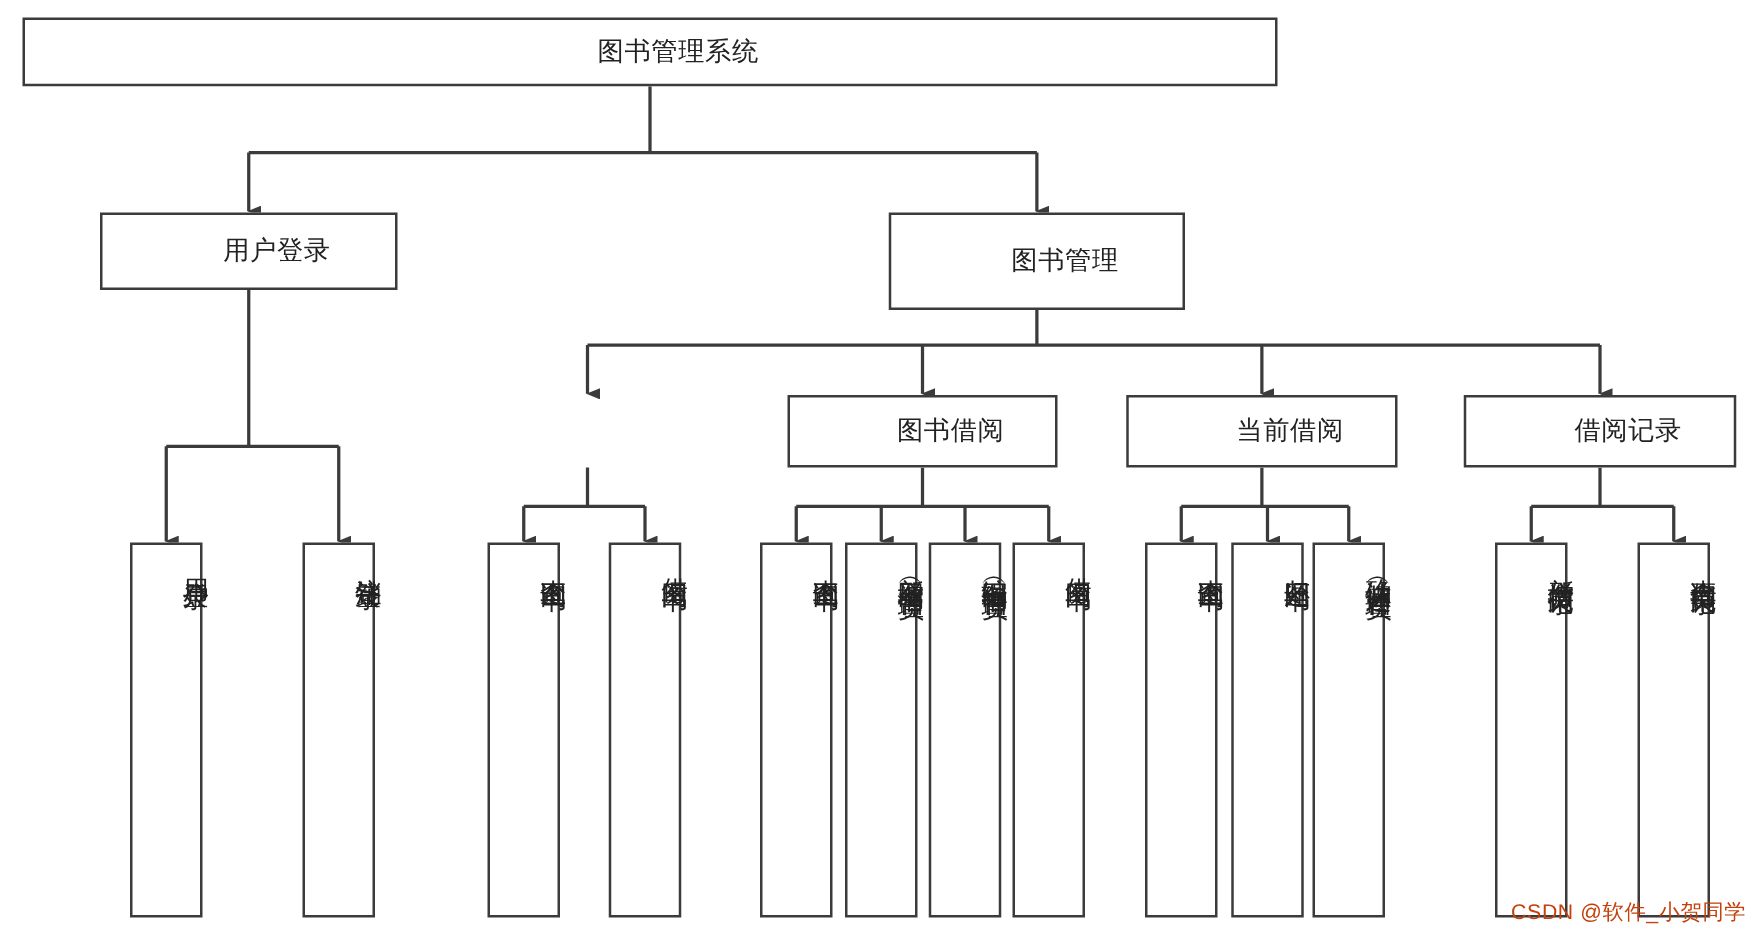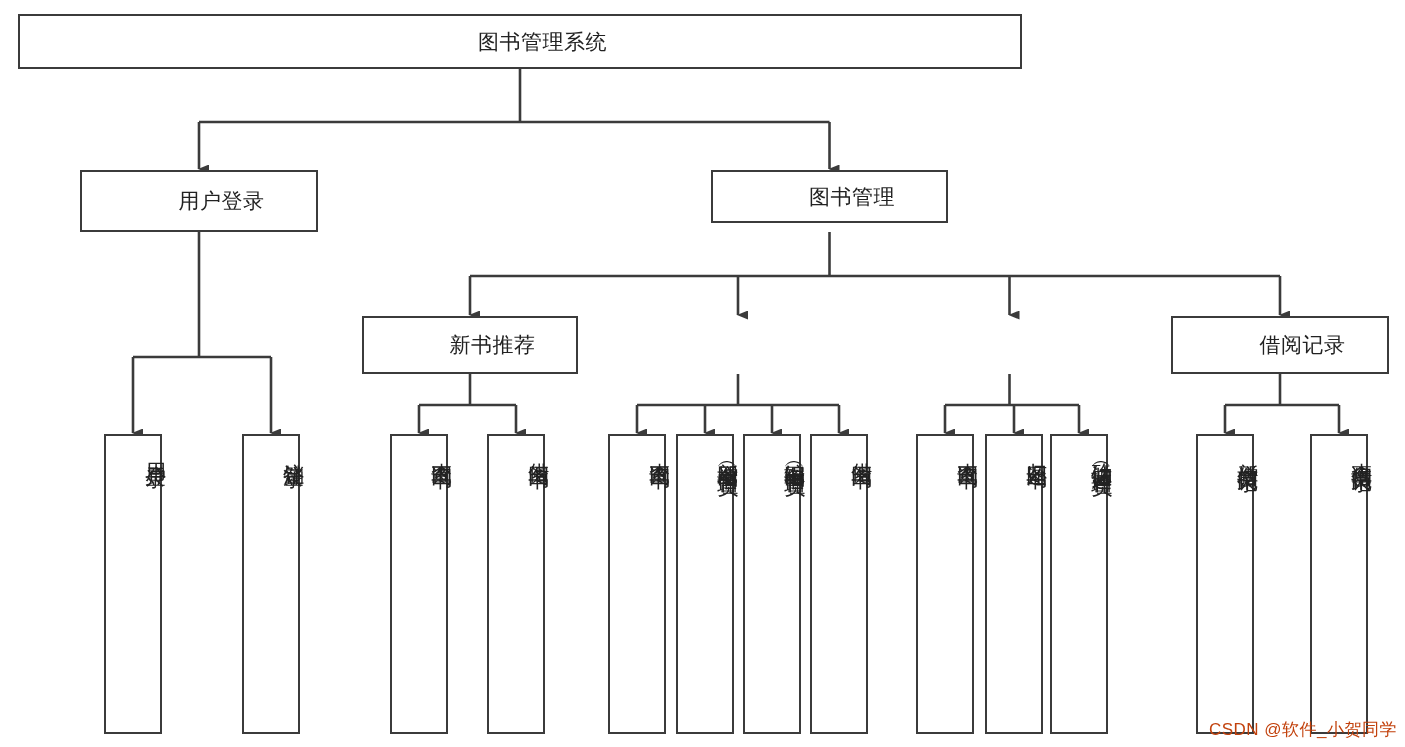--- a/index.html
+++ b/index.html
@@ -117,26 +117,29 @@
       </g>
   </svg>
 
   <div class="node-box" style="left: 18px; top: 14px; width: 1004px; height: 55px;">
     <span class="node-label-h">图书管理系统</span>
   </div>
 
   <div class="node-box" style="left: 80px; top: 170px; width: 238px; height: 62px;">
     <span class="node-label-h">用户登录</span>
   </div>
-  <div class="node-box" style="left: 711px; top: 170px; width: 237px; height: 53px;">
+  <div class="node-box" style="left: 711px; top: 170px; width: 237px; height: 78px;">
     <span class="node-label-h">图书管理</span>
   </div>
 
-  <div class="node-box" style="left: 362px; top: 316px; width: 216px; height: 58px;">
-    <span class="node-label-h">新书推荐</span>
+  <div class="node-box" style="left: 630px; top: 316px; width: 216px; height: 58px;">
+    <span class="node-label-h">图书借阅</span>
+  </div>
+  <div class="node-box" style="left: 901px; top: 316px; width: 217px; height: 58px;">
+    <span class="node-label-h">当前借阅</span>
   </div>
   <div class="node-box" style="left: 1171px; top: 316px; width: 218px; height: 58px; justify-content: center;">
     <span class="node-label-h">借阅记录</span>
   </div>
 
   <div class="node-box vertical" style="left: 104px; top: 434px; width: 58px; height: 300px;">
     <span class="node-label-v">用户登录</span>
   </div>
   <div class="node-box vertical" style="left: 242px; top: 434px; width: 58px; height: 300px;">
     <span class="node-label-v">注销登录</span>

